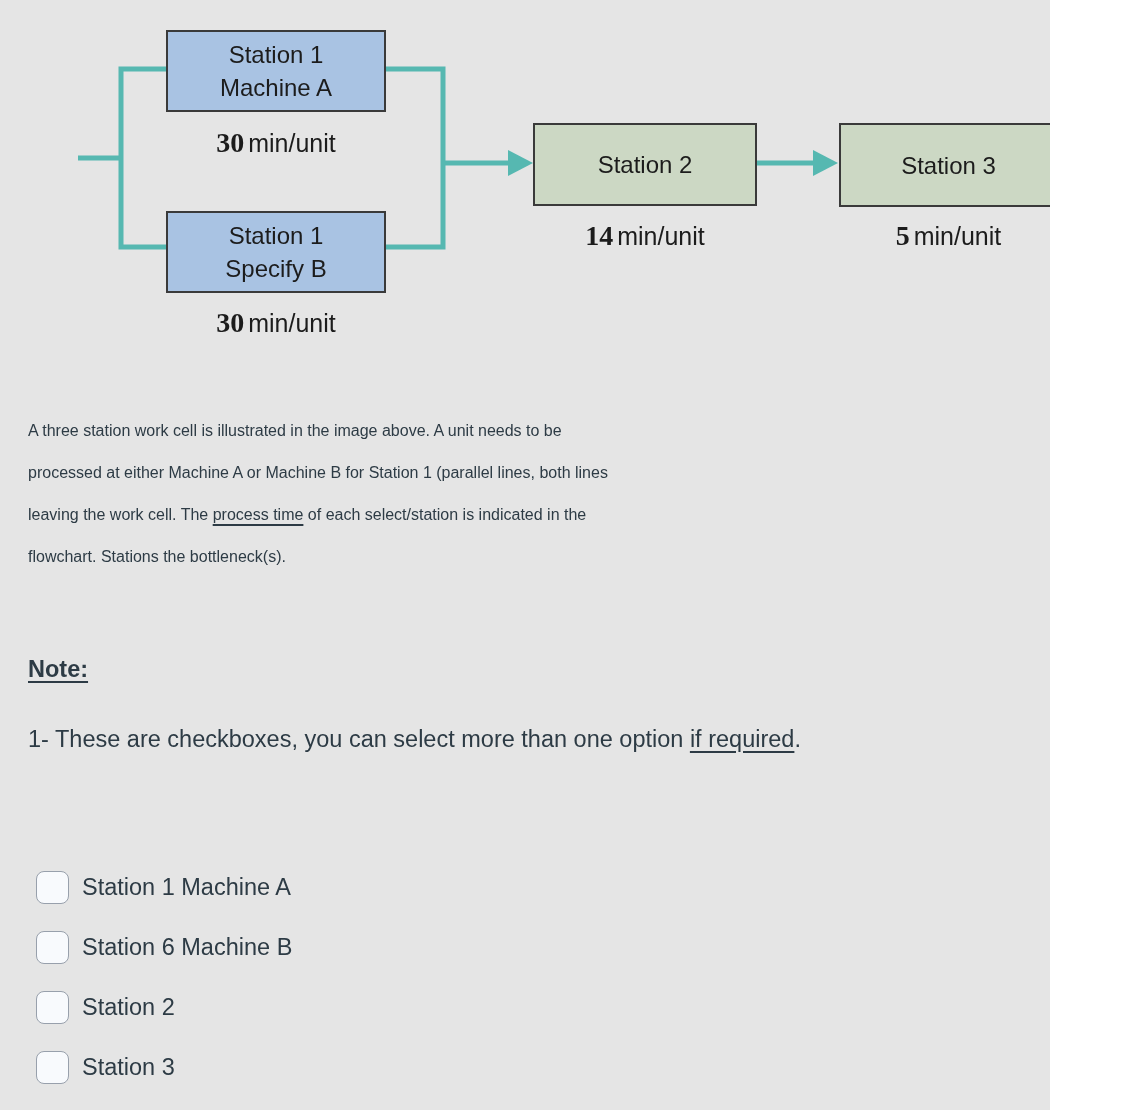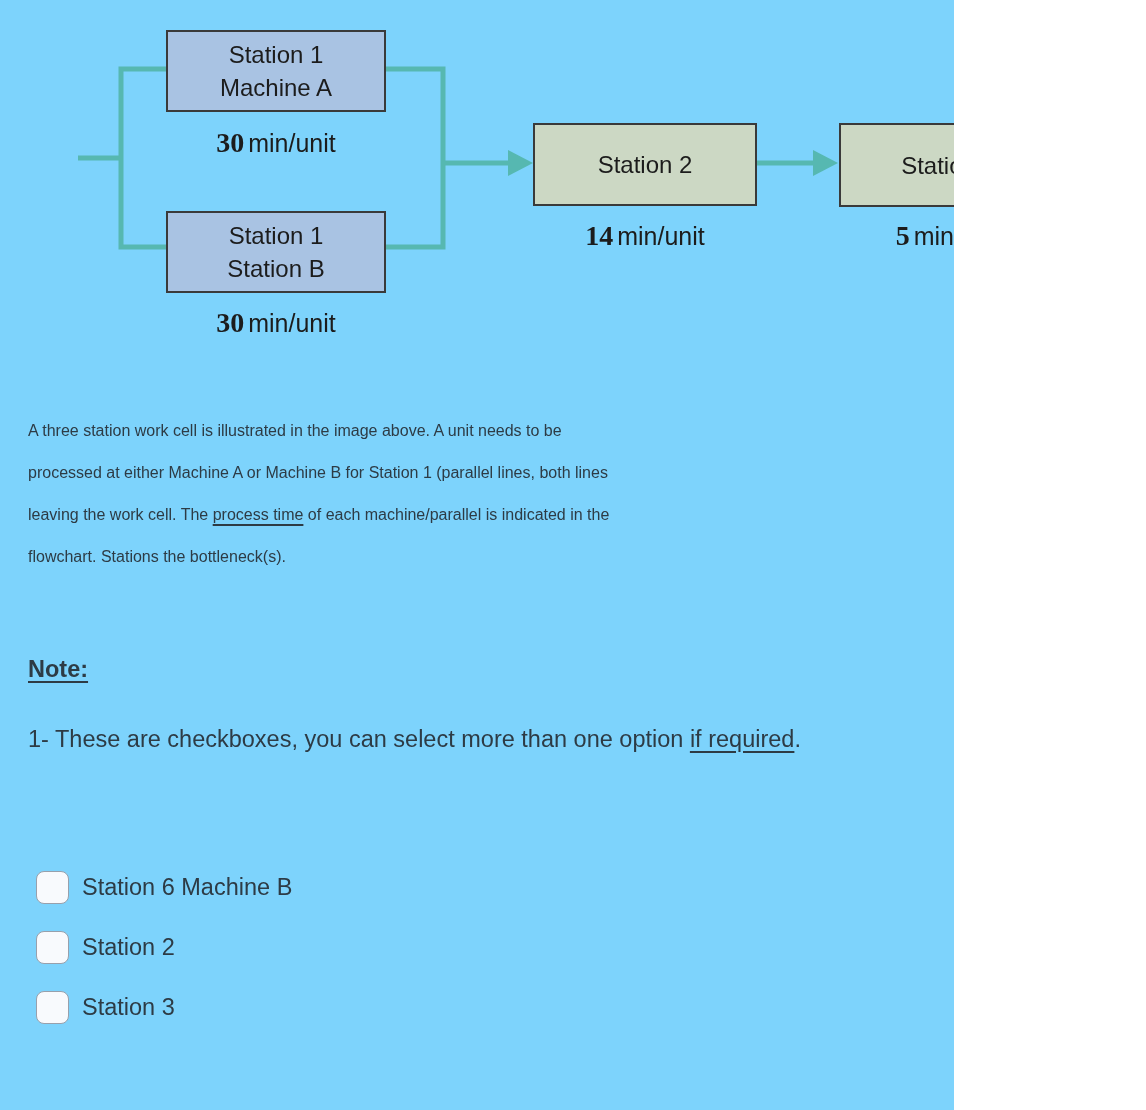--- a/index.html
+++ b/index.html
@@ -7,21 +7,21 @@
     --machine-box:#a9c3e3;
     --station-box:#ccd8c4;
     --box-border:#3a3a3a;
     --text:#2d3b45;
     --checkbox-border:#98a0ac;
     --checkbox-fill:#f8fafd;
   }
   *{margin:0;padding:0;box-sizing:border-box;}
   html,body{background:#ffffff;}
   body{font-family:"Liberation Sans",sans-serif;color:var(--text);}
-  .page{position:relative;width:954px;height:1110px;background:#7dd3fc;overflow:hidden;}
+  .page{position:relative;width:1050px;height:1110px;background:#e5e5e5;overflow:hidden;}
 
   
   .connectors{position:absolute;left:0;top:0;width:1146px;height:370px;}
   .connectors .line{stroke:var(--connector);stroke-width:5;fill:none;}
   .connectors .head{fill:var(--connector);stroke:none;}
 
   .fc-box{
     position:absolute;display:flex;flex-direction:column;align-items:center;justify-content:center;
     border:2px solid var(--box-border);
     font-size:24px;line-height:33px;color:#1c1c1c;text-align:center;
@@ -79,21 +79,21 @@
     <div class="fc-box machine" id="box-machine-a">
       <div>Station 1</div>
       <div>Machine A</div>
     </div>
     <div class="time" id="time-machine-a">
       <span class="num">30</span><span class="unit">min/unit</span>
     </div>
 
     <div class="fc-box machine" id="box-machine-b">
       <div>Station 1</div>
-      <div>Station B</div>
+      <div>Specify B</div>
     </div>
     <div class="time" id="time-machine-b">
       <span class="num">30</span><span class="unit">min/unit</span>
     </div>
 
     <div class="fc-box station" id="box-station-2">
       <div>Station 2</div>
     </div>
     <div class="time" id="time-station-2">
       <span class="num">14</span><span class="unit">min/unit</span>
@@ -103,28 +103,32 @@
       <div>Station 3</div>
     </div>
     <div class="time" id="time-station-3">
       <span class="num">5</span><span class="unit">min/unit</span>
     </div>
   </div>
 
   <div class="para">
     <div class="pline">A three station work cell is illustrated in the image above. A unit needs to be</div>
     <div class="pline">processed at either Machine A or Machine B for Station 1 (parallel lines, both lines</div>
-    <div class="pline"><span>leaving the work cell. The </span><span class="u">process time</span><span> of each machine/parallel is indicated in the</span></div>
+    <div class="pline"><span>leaving the work cell. The </span><span class="u">process time</span><span> of each select/station is indicated in the</span></div>
     <div class="pline">flowchart. Stations the bottleneck(s).</div>
   </div>
 
   <div class="note-head"><span class="u">Note:</span></div>
   <div class="note-line"><span>1- These are checkboxes, you can select more than one option </span><span class="u">if required</span><span>.</span></div>
 
   <div class="options">
+    <div class="opt-row">
+      <div class="opt-box"></div>
+      <div class="opt-label">Station 1 Machine A</div>
+    </div>
     <div class="opt-row">
       <div class="opt-box"></div>
       <div class="opt-label">Station 6 Machine B</div>
     </div>
     <div class="opt-row">
       <div class="opt-box"></div>
       <div class="opt-label">Station 2</div>
     </div>
     <div class="opt-row">
       <div class="opt-box"></div>

